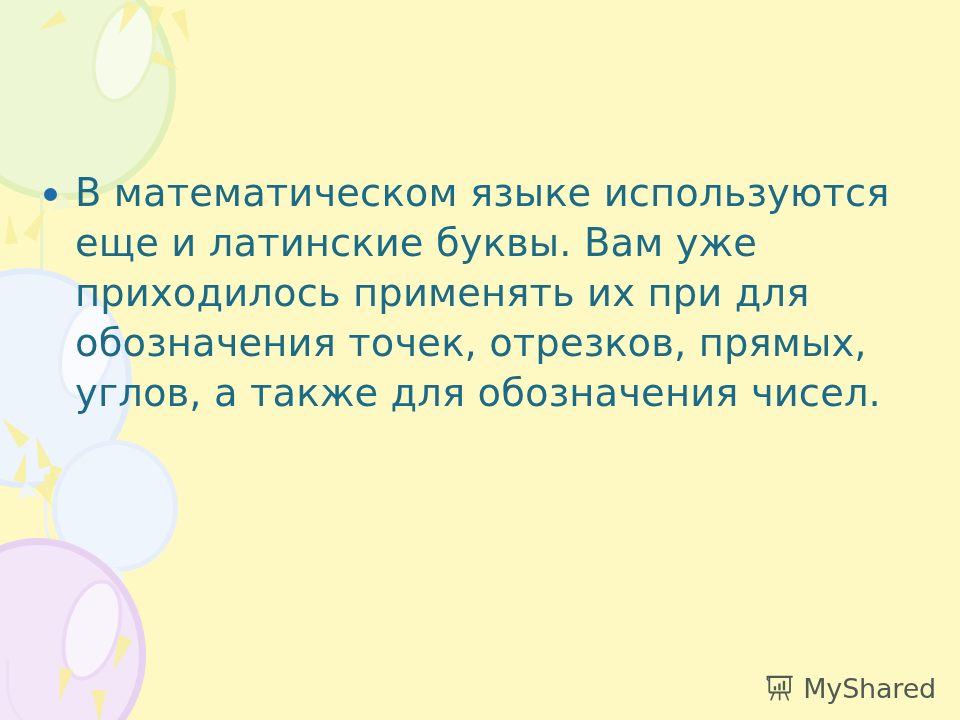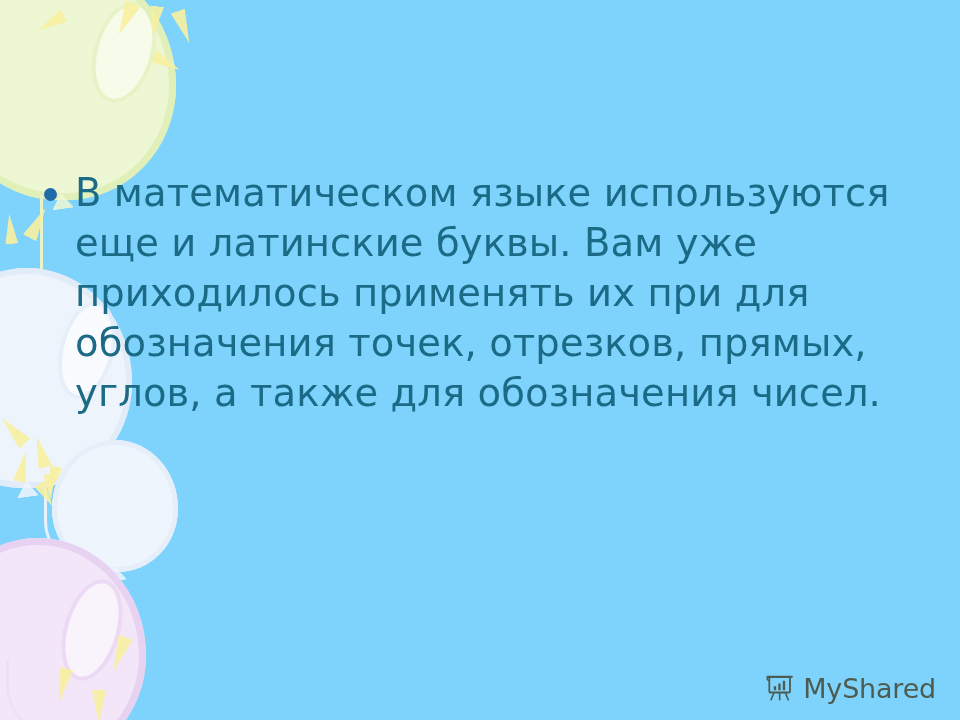--- a/index.html
+++ b/index.html
@@ -7,21 +7,21 @@
     padding: 0;
     background: #ffffff;
   }
   body {
     font-family: "DejaVu Sans", sans-serif;
   }
   #slide {
     position: relative;
     width: 960px;
     height: 720px;
-    background: #7dd3fc;
+    background: #fef9c3;
     overflow: hidden;
   }
 
   
   .decor-layer {
     position: absolute;
     inset: 0;
     pointer-events: none;
   }
 

